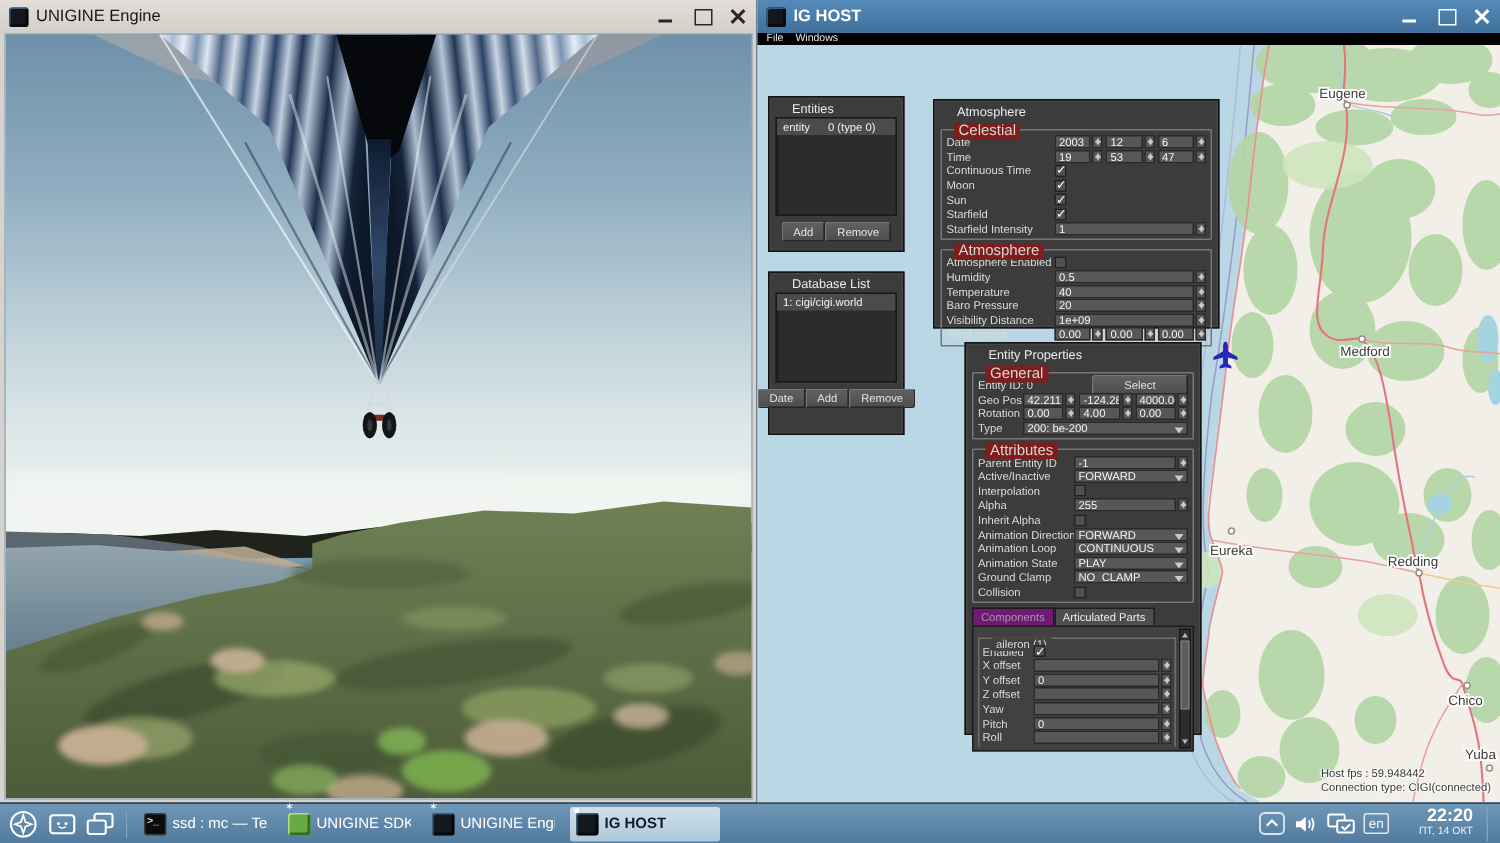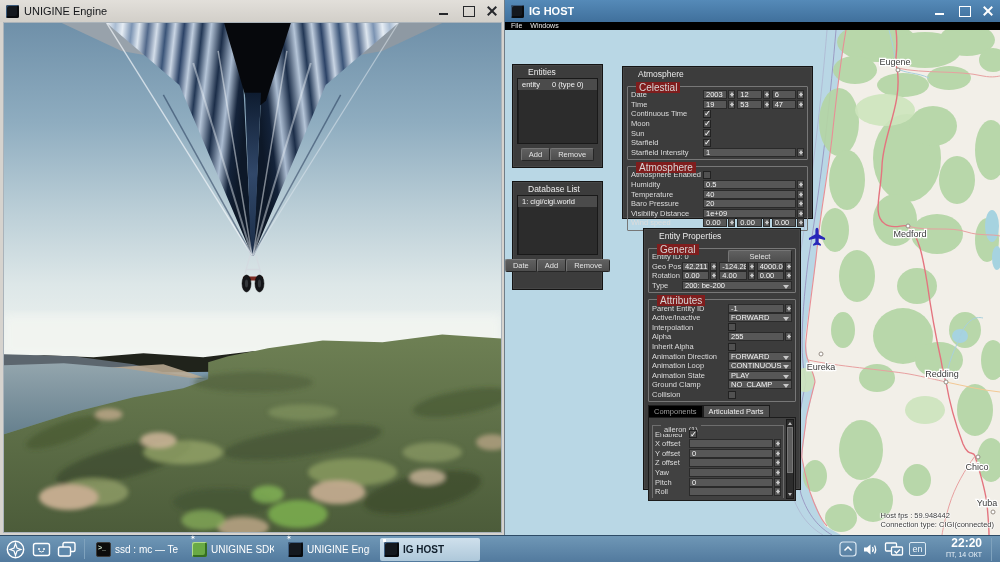--- a/index.html
+++ b/index.html
@@ -44,37 +44,37 @@
     box-shadow:inset 1px 1px 0 #1e1e1e; overflow:hidden; }
   .lrow { display:flex; gap:12px; padding:1px 4px; font-size:7.5px; color:#f2f2f2; background:#4b4b4b; }
   .pbtns { display:flex; gap:0; justify-content:center; margin-top:4px; }
   .btn { background:linear-gradient(#606060,#4e4e4e); border:1px solid #757575;
     border-bottom-color:#262626; border-right-color:#262626; border-radius:2px;
     color:#e4e4e4; font-size:7.5px; padding:1px 7px; line-height:9px; font-family:inherit; }
   .grp { border:1px solid #777; margin:6px 4px 3px; padding:3px 3px 2px; position:relative; border-radius:1px; }
   .legend { position:absolute; top:-5px; left:8px; background:#7f1d1d; padding:0 3px; font-size:10px; color:#d6d6d6; }
   .frow { display:flex; align-items:center; height:9.6px; font-size:7.5px; white-space:nowrap; }
   .flabel { flex:0 0 auto; overflow:hidden; }
-  .w72 { width:72px; } .w76 { width:76px; } .w30 { width:30px; } .w34 { width:34px; }
+  .w72 { width:72px; } .w76 { width:64px; } .w30 { width:30px; } .w34 { width:34px; }
   .fld { flex:1 1 auto; min-width:0; background:#575757; border:1px solid #2a2a2a; height:9px;
     color:#f4f4f4; padding:0 2px; display:flex; align-items:center; overflow:hidden; }
   .fpair { flex:1 1 0; display:flex; min-width:0; margin-right:2px; }
   .fpair:last-child { margin-right:0; }
   .spin { flex:0 0 7px; height:9px; margin-left:1px; background:#575757; border:1px solid #2a2a2a; position:relative; }
   .spin::before { content:""; position:absolute; left:1px; top:1px;
     border-left:2px solid transparent; border-right:2px solid transparent; border-bottom:3px solid #c9c9c9; }
   .spin::after { content:""; position:absolute; left:1px; bottom:1px;
     border-left:2px solid transparent; border-right:2px solid transparent; border-top:3px solid #c9c9c9; }
   .dd { position:relative; padding-right:10px; }
   .dd::after { content:""; position:absolute; right:2px; top:3px;
     border-left:3px solid transparent; border-right:3px solid transparent; border-top:4px solid #c9c9c9; }
   .chk { width:8px; height:8px; background:#515151; border:1px solid #222; position:relative; flex:0 0 auto; }
   .chk.on::after { content:"✓"; position:absolute; left:0px; top:-2.5px; font-size:8.5px; color:#fff; }
   .tabs { display:flex; margin:3px 4px 0; font-size:7.5px; }
-  .tab { padding:1px 5px; background:#000000; color:#9d9d9d; border:1px solid #1c1c1c; border-bottom:none; }
+  .tab { padding:1px 5px; background:#701a75; color:#9d9d9d; border:1px solid #1c1c1c; border-bottom:none; }
   .tab.active { background:#4e4e4e; color:#efefef; }
   .alist { margin:0 4px 4px; border:1px solid #1c1c1c; background:#414141; position:relative;
     padding:7px 11px 2px 3px; }
   .alegend { position:absolute; top:-1px; left:8px; background:#414141; padding:0 3px; font-size:7.5px; }
   .agrp { border:1px solid #6e6e6e; border-bottom:none; position:relative; padding:3px 2px 2px; }
   .sbar { position:absolute; right:1px; top:1px; bottom:1px; width:8px; background:#2d2d2d; border:1px solid #1a1a1a; }
   .sbar .thumb { position:absolute; left:0; right:0; top:7px; height:58%; background:#5d5d5d; border:1px solid #777; }
   .sbar::before { content:""; position:absolute; top:2px; left:1px;
     border-left:2px solid transparent; border-right:2px solid transparent; border-bottom:3px solid #bbb; }
   .sbar::after { content:""; position:absolute; bottom:2px; left:1px;

